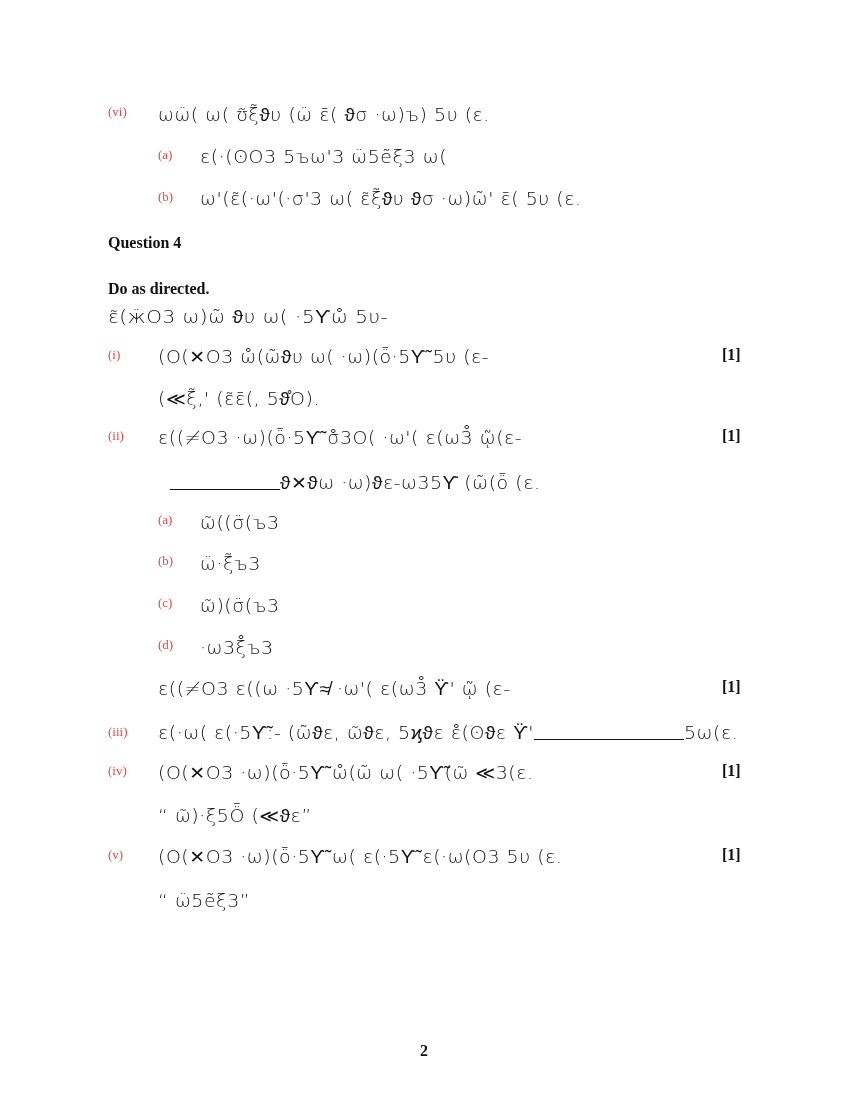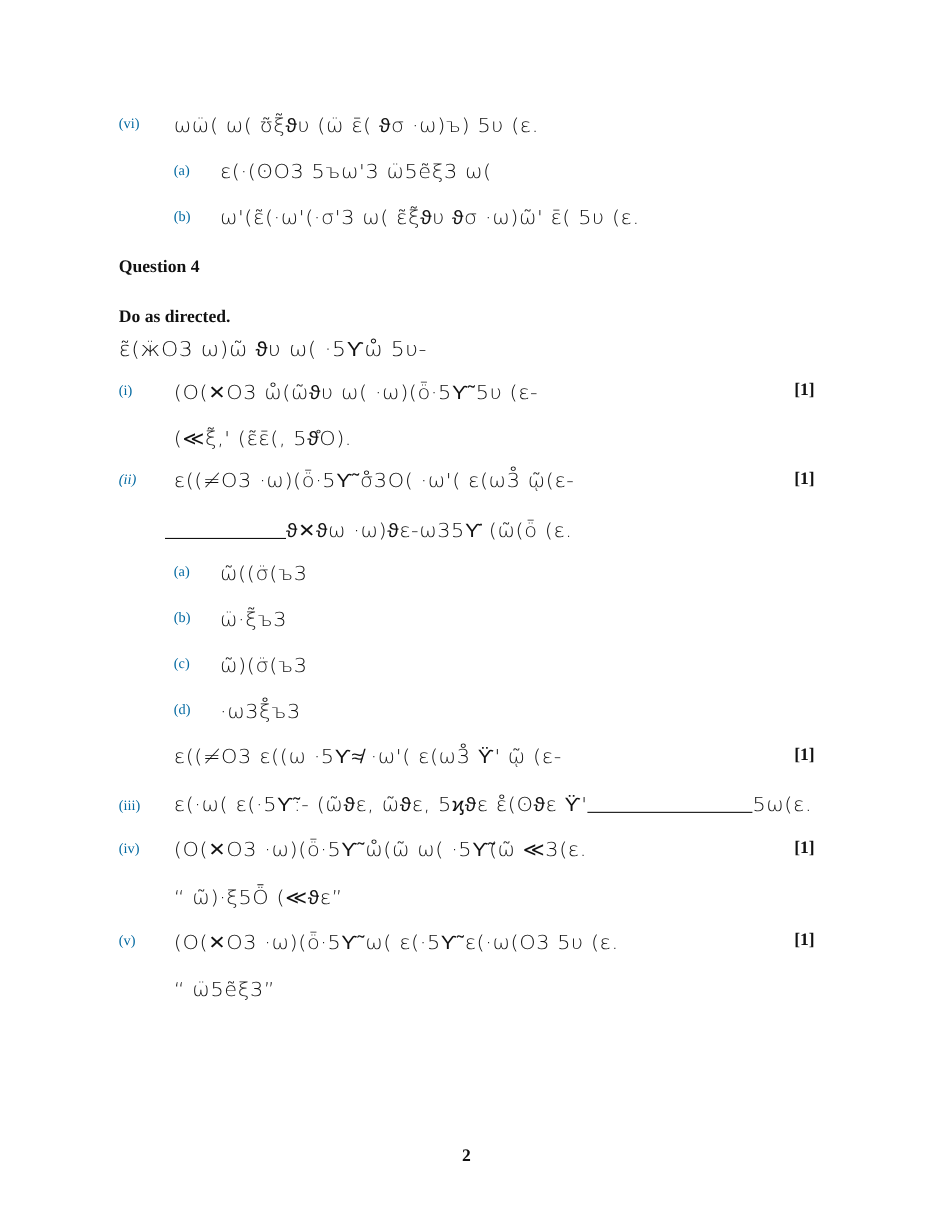--- a/index.html
+++ b/index.html
@@ -1,19 +1,19 @@
 <!DOCTYPE html>
 <html><head>
 <meta charset="utf-8">
 <style>
   html, body { margin: 0; padding: 0; background: #ffffff; }
   body { width: 850px; height: 1100px; position: relative; overflow: hidden;
          font-family: "Liberation Serif", "DejaVu Serif", serif; color: #111; }
   .abs { position: absolute; white-space: nowrap; }
-  .num { font-size: 13px; color: #0369a1; }
+  .num { font-size: 13px; color: #ef4444; }
   .script { font-size: 19px; letter-spacing: 0.5px; color: #111; font-family: "DejaVu Sans", sans-serif; font-weight: 300; transform: scaleY(0.92); transform-origin: left top; }
   .bold { font-weight: bold; font-size: 16px; }
   .marks { font-weight: bold; font-size: 16px; }
   .blank { display: inline-block; border-bottom: 1px solid #111; height: 14px; vertical-align: baseline; }
   .pageno { font-weight: bold; font-size: 16px; }
 </style>
 </head>
 <body>
 
 <div class="abs num" style="left:108px; top:104px;">(vi)</div>
@@ -27,24 +27,24 @@
 
 <div class="abs bold" style="left:108px; top:234px;">Question 4</div>
 <div class="abs bold" style="left:108px; top:280px;">Do as directed.</div>
 <div class="abs script" style="left:108px; top:306px; font-size:20px;">ε̃(ӝO3 ω)ῶ ϑυ ω( ·5ϒω̊ 5υ-</div>
 
 <div class="abs num" style="left:108px; top:347px;">(i)</div>
 <div class="abs script" style="left:158px; top:346px;">(O(✕O3 ω̊(ῶϑυ ω( ·ω)(ȫ·5ϒ̃ 5υ (ɛ-</div>
 <div class="abs marks" style="left:722px; top:346px;">[1]</div>
 <div class="abs script" style="left:158px; top:388px;">(≪ξ̃,'   (ε̃ε̄(,    5ϑ̊O).</div>
 
-<div class="abs num" style="left:108px; top:428px;font-style:italic;">(ii)</div>
+<div class="abs num" style="left:108px; top:428px;">(ii)</div>
 <div class="abs script" style="left:158px; top:427px;">ɛ((≠O3 ·ω)(ȫ·5ϒ̃ σ̊3O( ·ω'( ɛ(ω3̊ ῷ(ɛ-</div>
 <div class="abs marks" style="left:722px; top:427px;">[1]</div>
-<div class="abs" style="left:150px; top:472px;">
+<div class="abs" style="left:170px; top:472px;">
   <span class="blank" style="width:110px;"></span><span class="script" style="display:inline-block;">ϑ✕ϑω ·ω)ϑε-ω35ϒ̇ (ῶ(ȫ (ε.</span>
 </div>
 
 <div class="abs num" style="left:158px; top:512px;">(a)</div>
 <div class="abs script" style="left:200px; top:512px;">ω̃((σ̈(ъ3</div>
 <div class="abs num" style="left:158px; top:553px;">(b)</div>
 <div class="abs script" style="left:200px; top:553px;">ω̈·ξ̃ъ3</div>
 <div class="abs num" style="left:158px; top:595px;">(c)</div>
 <div class="abs script" style="left:200px; top:595px;">ω̃)(σ̈(ъ3</div>
 <div class="abs num" style="left:158px; top:637px;">(d)</div>

